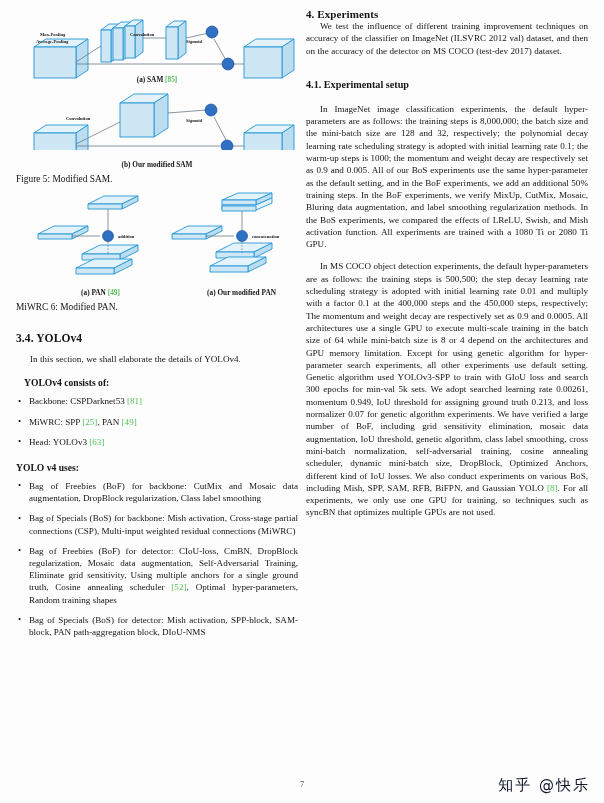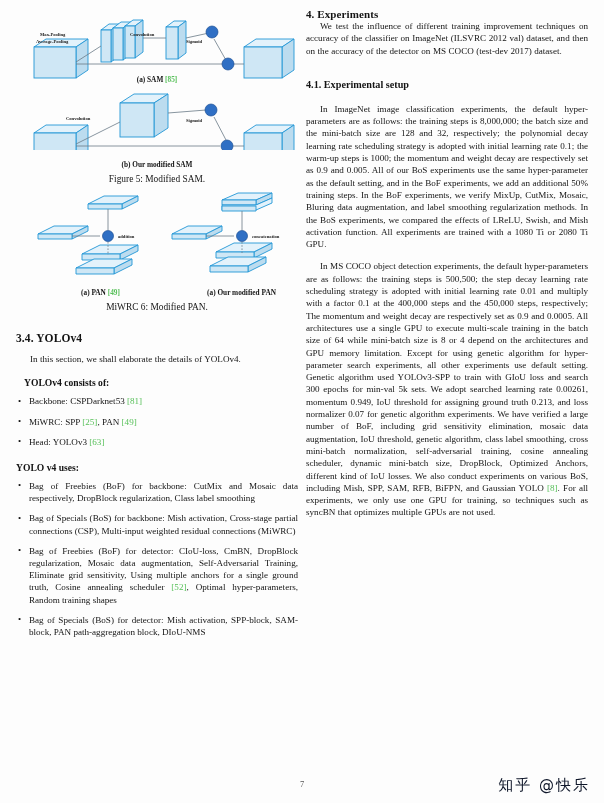--- a/index.html
+++ b/index.html
@@ -65,21 +65,20 @@
     content:"\2022";
     position:absolute;
     left:2px;top:-.5px;
     font-size:9px;
   }
   .ref{color:#58c05a;}
 
   
   .fig-caption{
     font-size:9.4px;
-    text-align:center;
     margin:4px 0 0 0;
   }
   .sub-caption{
     font-size:7.3px;
     font-weight:bold;
     text-align:center;
   }
 
   
   .figbox{position:relative;}
@@ -291,21 +290,21 @@
         <li>
           <span>MiWRC: SPP </span><span class="ref">[25]</span><span>, PAN </span><span class="ref">[49]</span>
         </li>
         <li>
           <span>Head: YOLOv3 </span><span class="ref">[63]</span>
         </li>
       </ul>
 
       <p class="bold-lead" style="margin-top:14px;">YOLO v4 uses:</p>
       <ul class="blist">
-        <li>Bag of Freebies (BoF) for backbone: CutMix and Mosaic data respectively, DropBlock regularization, Class label smoothing</li>
+        <li>Bag of Freebies (BoF) for backbone: CutMix and Mosaic data augmentation, DropBlock regularization, Class label smoothing</li>
         <li>Bag of Specials (BoS) for backbone: Mish activation, Cross-stage partial connections (CSP), Multi-input weighted residual connections (MiWRC)</li>
         <li>
           <span>Bag of Freebies (BoF) for detector: CIoU-loss, CmBN, DropBlock regularization, Mosaic data augmentation, Self-Adversarial Training, Eliminate grid sensitivity, Using multiple anchors for a single ground truth, Cosine annealing scheduler </span><span class="ref">[52]</span><span>, Optimal hyper-parameters, Random training shapes</span>
         </li>
         <li>Bag of Specials (BoS) for detector: Mish activation, SPP-block, SAM-block, PAN path-aggregation block, DIoU-NMS</li>
       </ul>
     </div>
   </div>
 
   <div class="col col-right" style="top:8px;">

